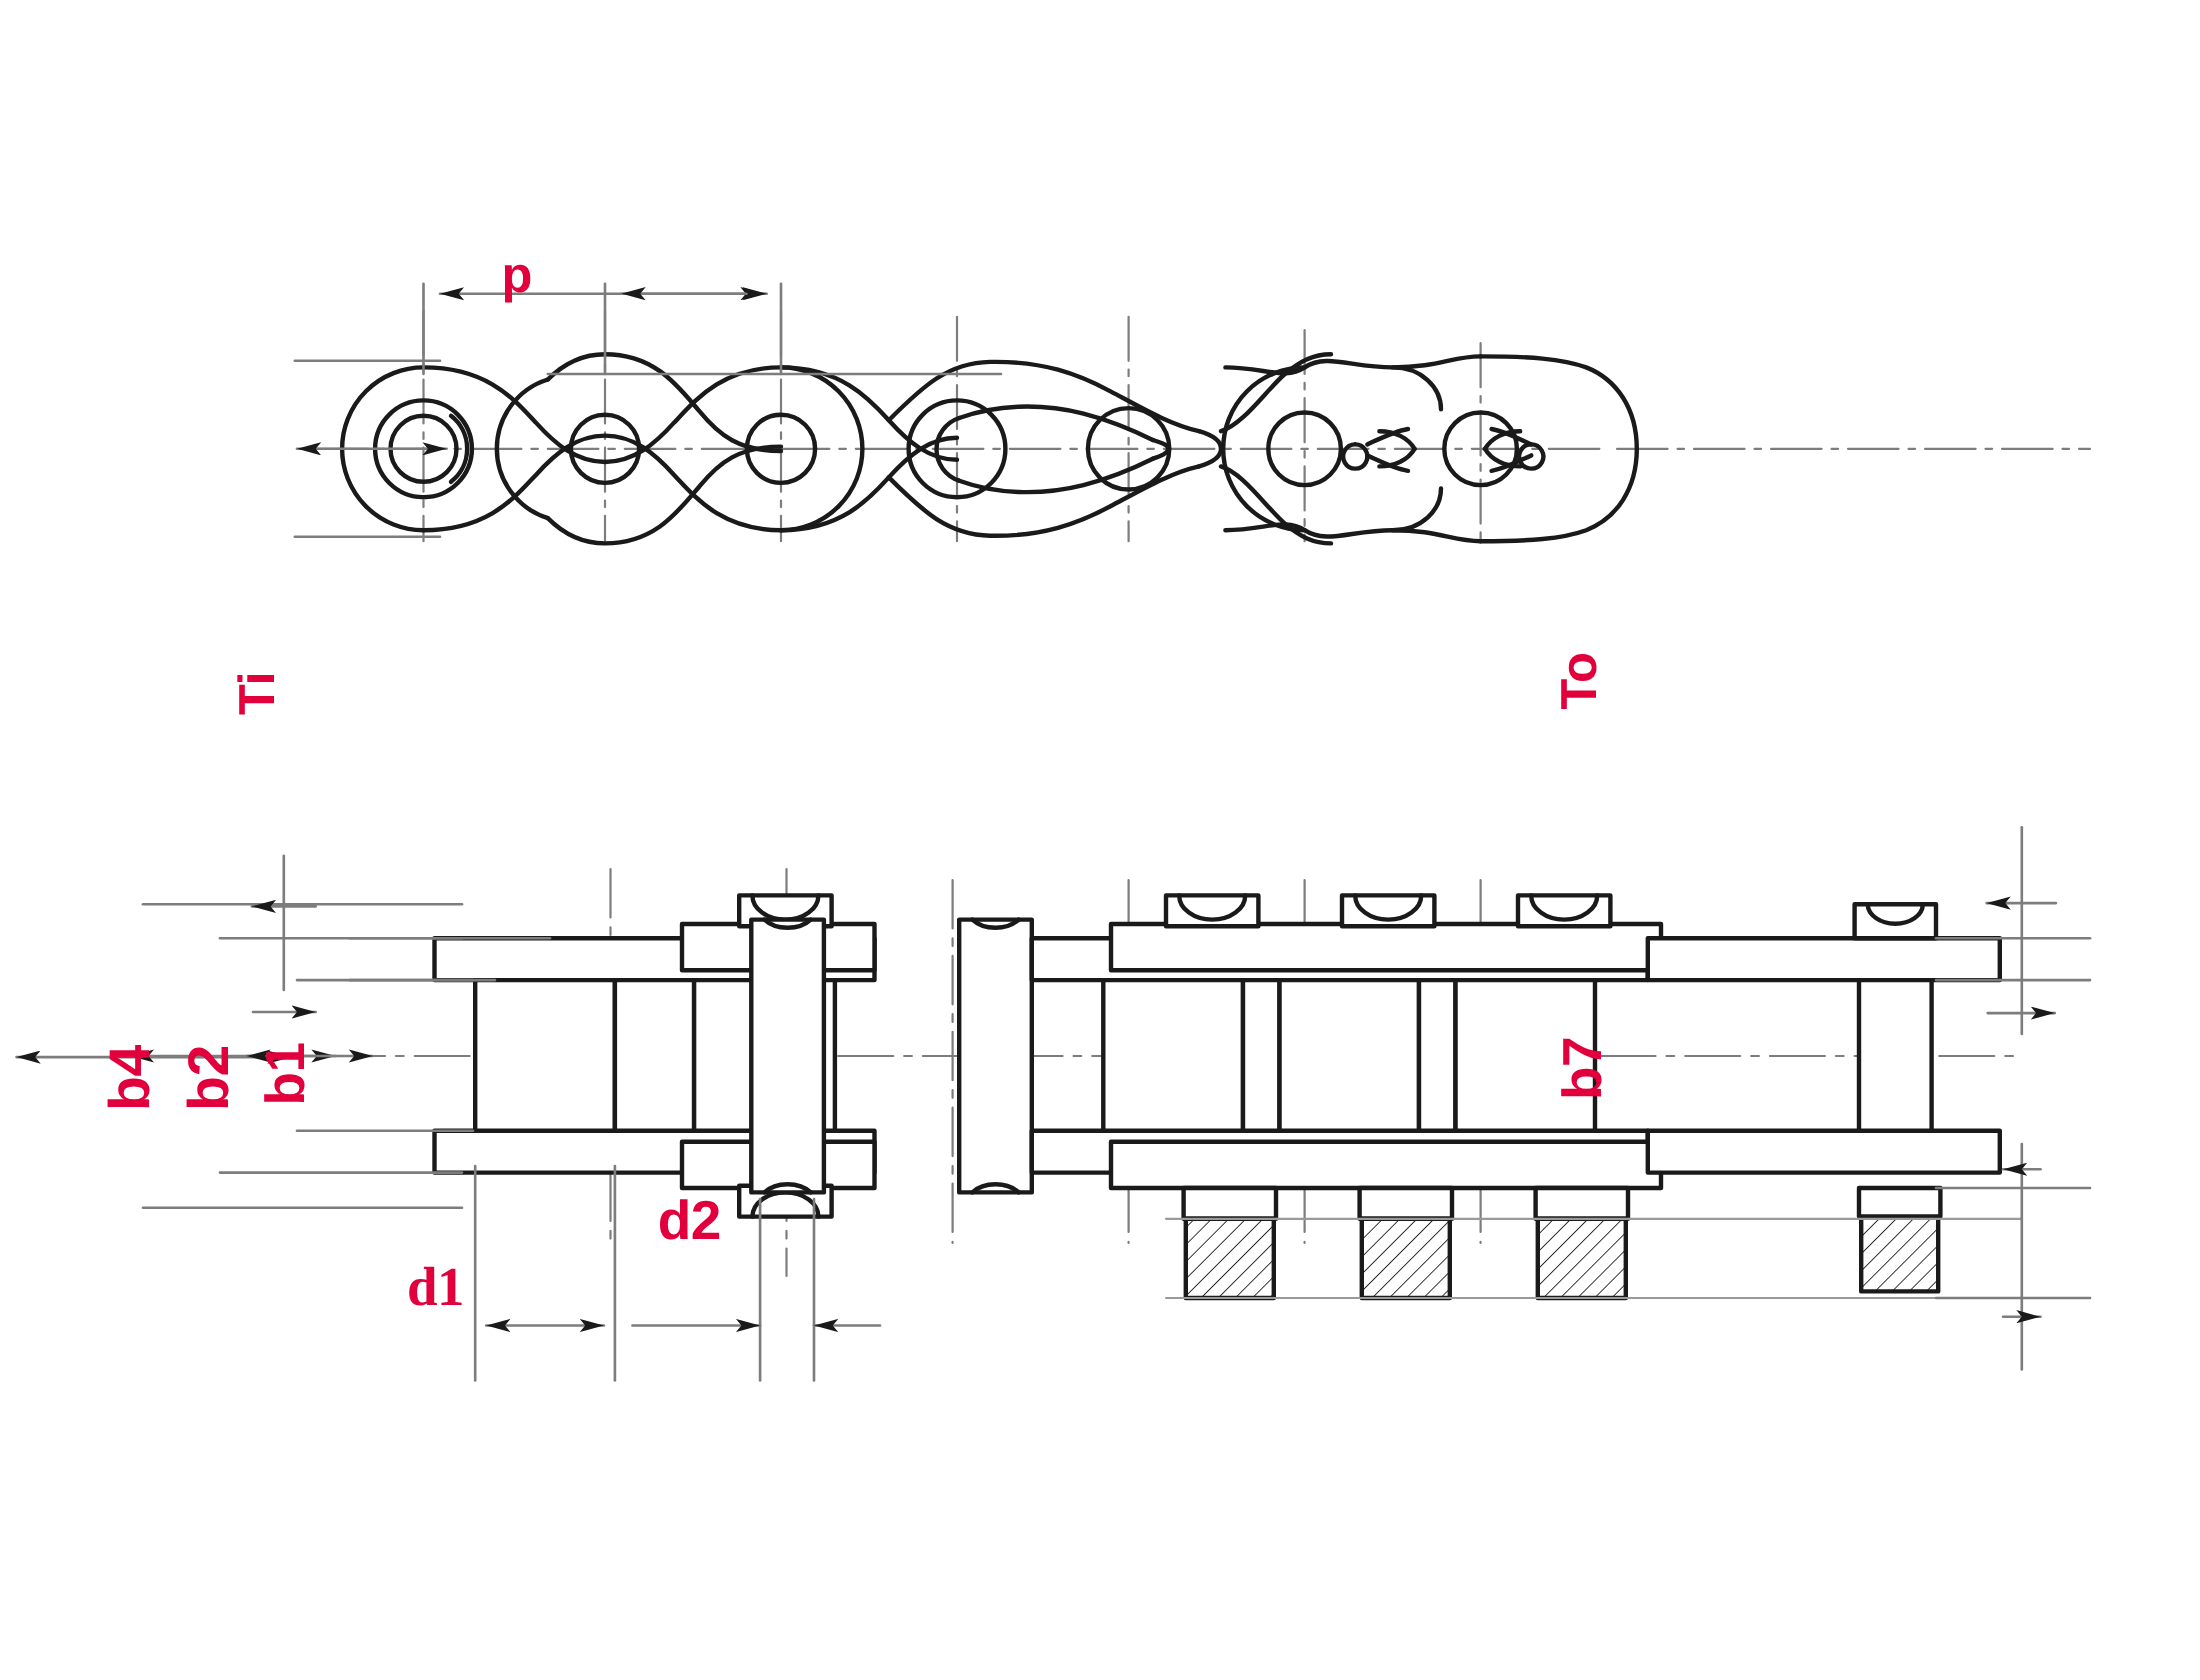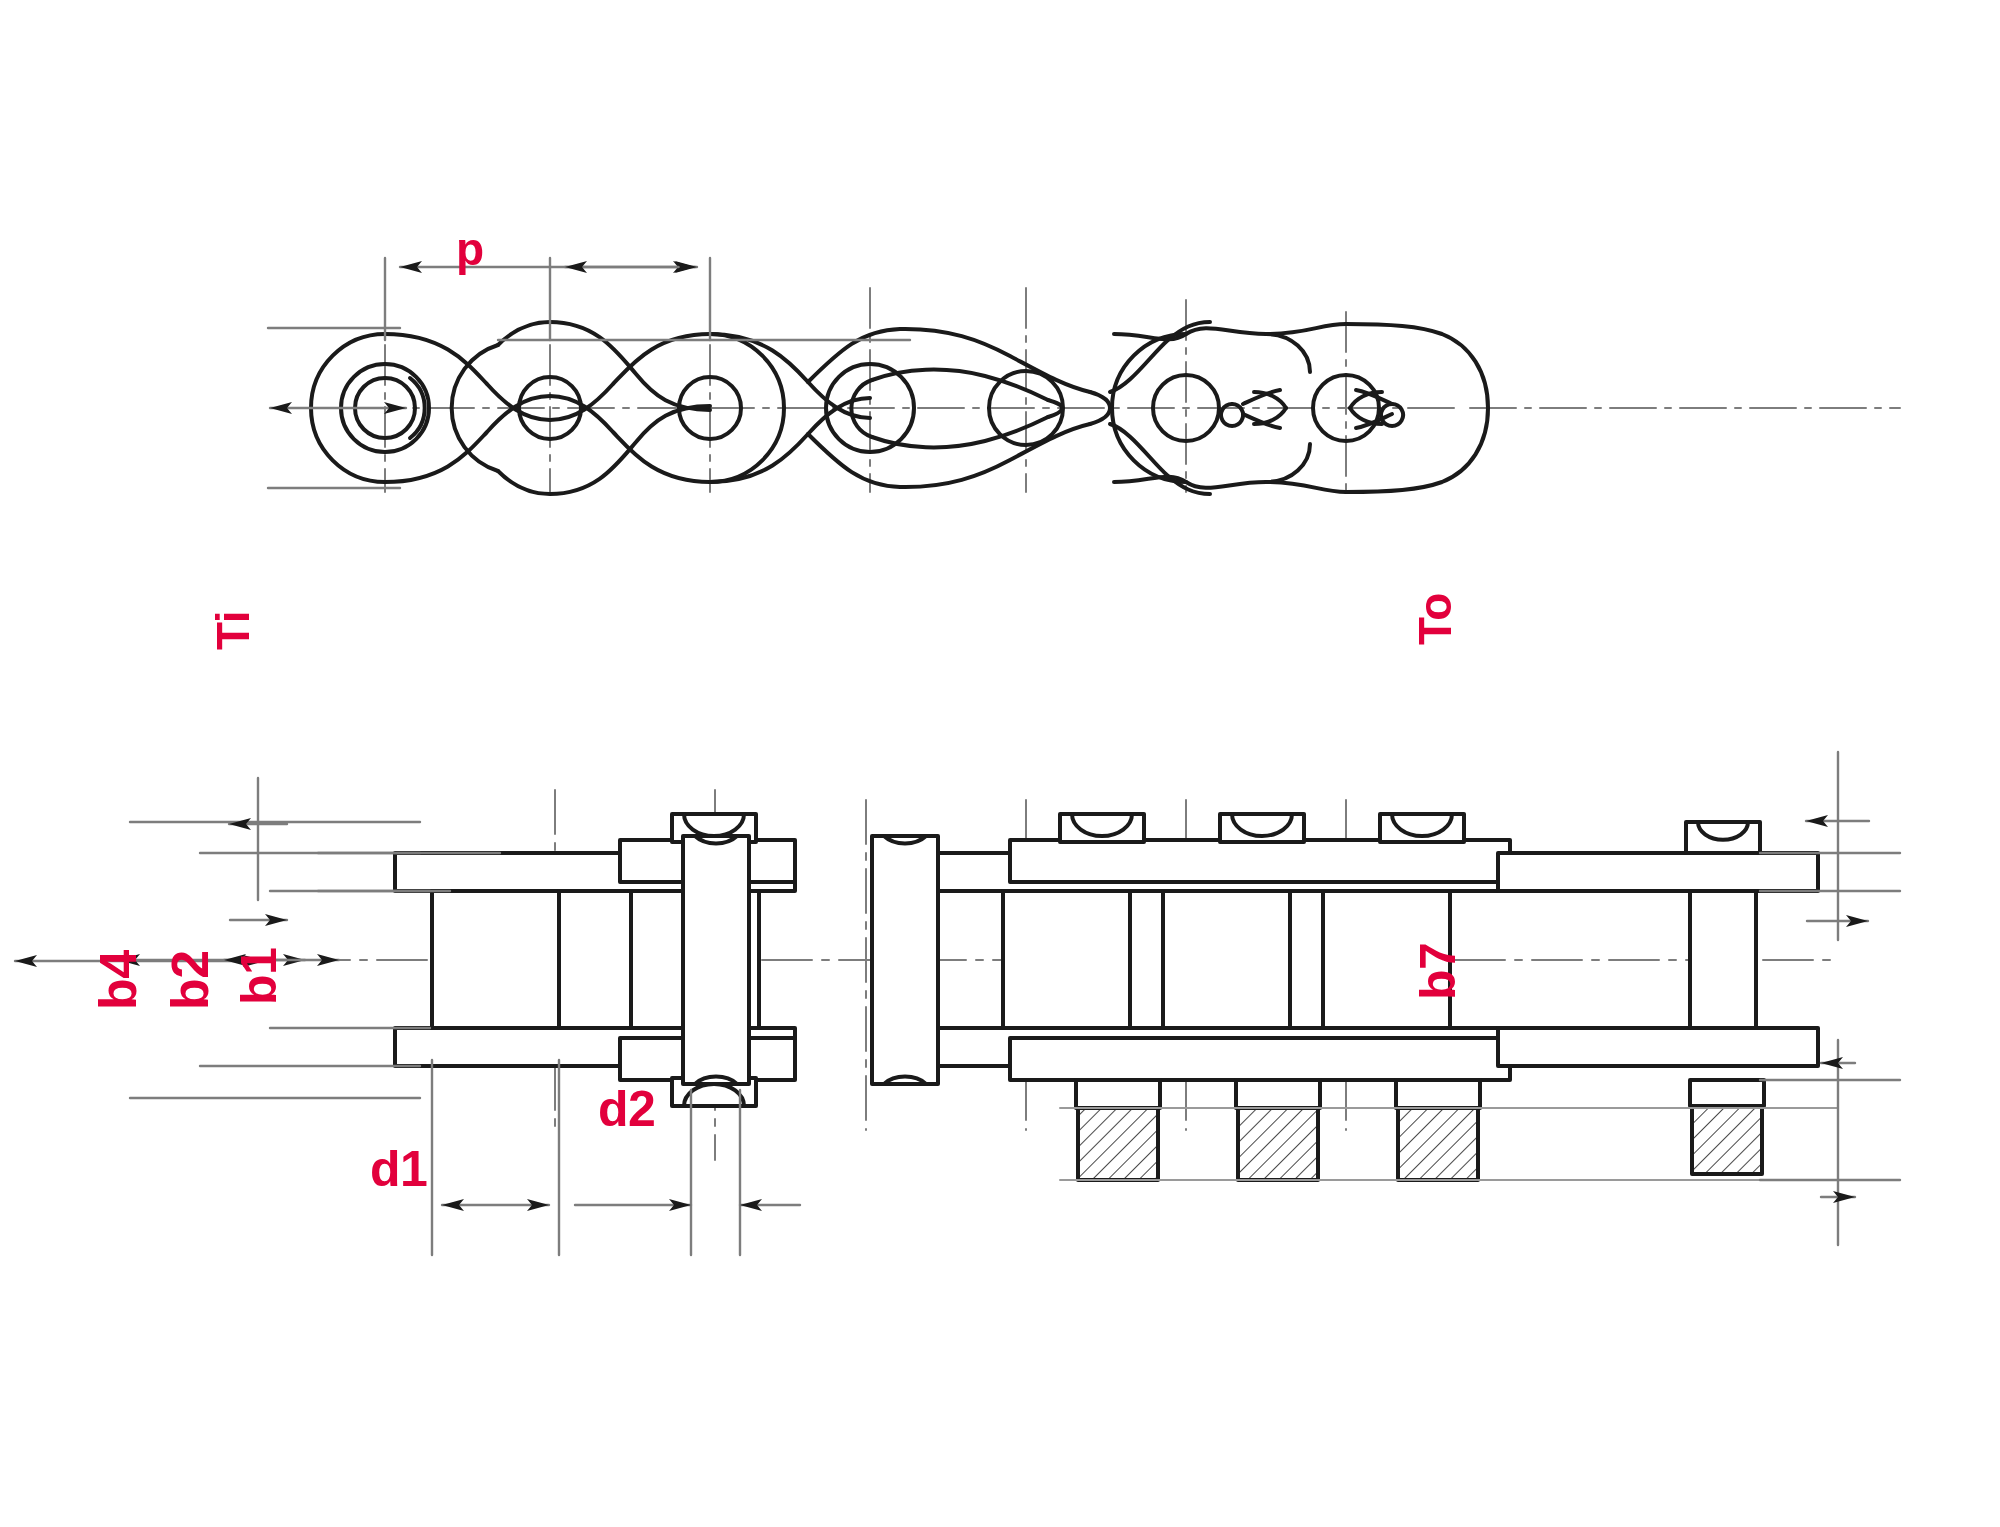--- a/index.html
+++ b/index.html
@@ -348,17 +348,17 @@
   <div class="dim-label rot90" style="left:1412px; top:645px;">To</div>
 
   <div class="dim-label rot90" style="left:92px; top:1010px; font-size:52px;">b4</div>
 
   <div class="dim-label rot90" style="left:164px; top:1010px; font-size:52px;">b2</div>
 
   <div class="dim-label rot90" style="left:234px; top:1005px; font-size:50px;">b1</div>
 
   <div class="dim-label rot90" style="left:1413px; top:1000px; font-size:50px;">b7</div>
 
-  <div class="dim-label" style="left:370px; top:1144px; font-size:50px;">d1</div>
+  <div class="dim-label" style="left:370px; top:1144px; font-size:50px;font-family:Liberation Serif, serif;">d1</div>
 
   <div class="dim-label" style="left:598px; top:1084px; font-size:50px;">d2</div>
 
 </div>
 
 </body></html>

